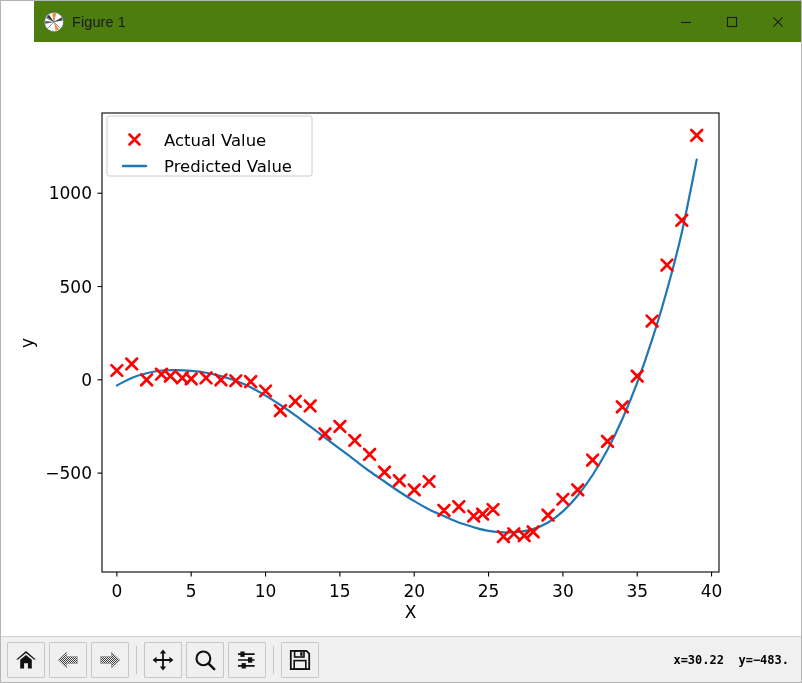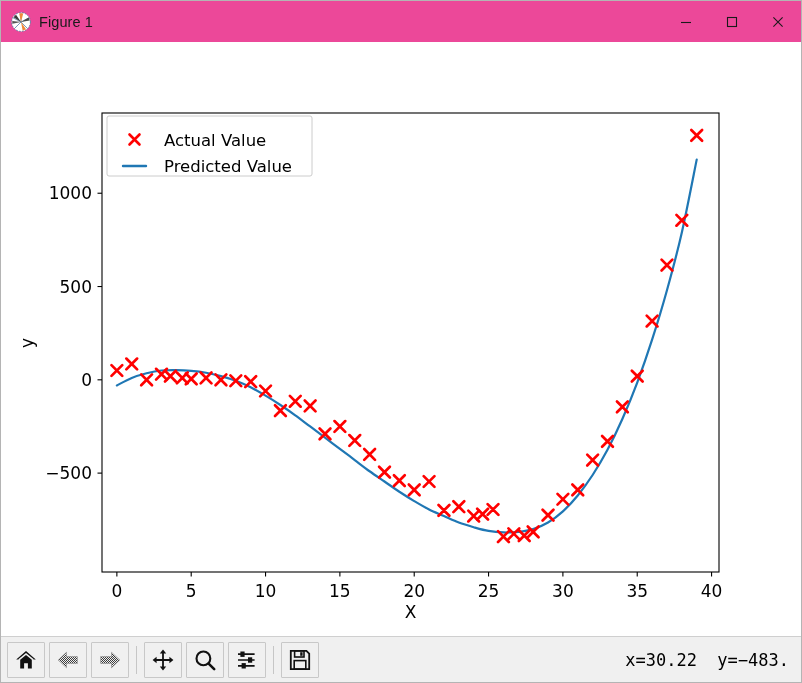--- a/index.html
+++ b/index.html
@@ -14,24 +14,25 @@
     position:relative;
     width:802px;height:683px;
     background:#ffffff;
     border:1px solid #b4b4b4;
     box-sizing:border-box;
     display:flex;flex-direction:column;
   }
   
   #titlebar{
     height:41px;min-height:41px;
-    background:#ec4899;
+    background:#4d7c0f;
     display:flex;align-items:center;
     position:relative;
     border-bottom:1px solid #ffffff;
+    margin-left:33px;
   }
   #app-icon{
     width:22px;height:22px;margin-left:9px;margin-right:7px;
     position:relative;flex:none;
   }
   #app-icon svg{display:block;}
   #title-text{
     font-size:14.5px;color:#1a1a1a;
     letter-spacing:0.1px;
     white-space:nowrap;
@@ -71,22 +72,23 @@
   .tbtn:first-child{margin-left:6px;}
   .tsep{
     width:1px;height:28px;background:#c6c6c6;
     margin-left:7px;margin-right:3px;flex:none;
   }
   .tbtn svg{display:block;}
   #coord{
     position:absolute;right:12px;top:50%;
     transform:translateY(-50%);
     font-family:"DejaVu Sans Mono","Liberation Mono",monospace;
-    font-size:17px;color:#000000;
+    font-size:12px;color:#000000;
     white-space:pre;
+    font-weight:bold;
   }
   
   .tick-label{font-family:"DejaVu Sans",sans-serif;font-size:17px;fill:#000000;}
   .axis-label{font-family:"DejaVu Sans",sans-serif;font-size:17px;fill:#000000;}
   .legend-label{font-family:"DejaVu Sans",sans-serif;font-size:16.5px;fill:#000000;}
 </style>
 </head>
 <body>
 
 <div id="window">

